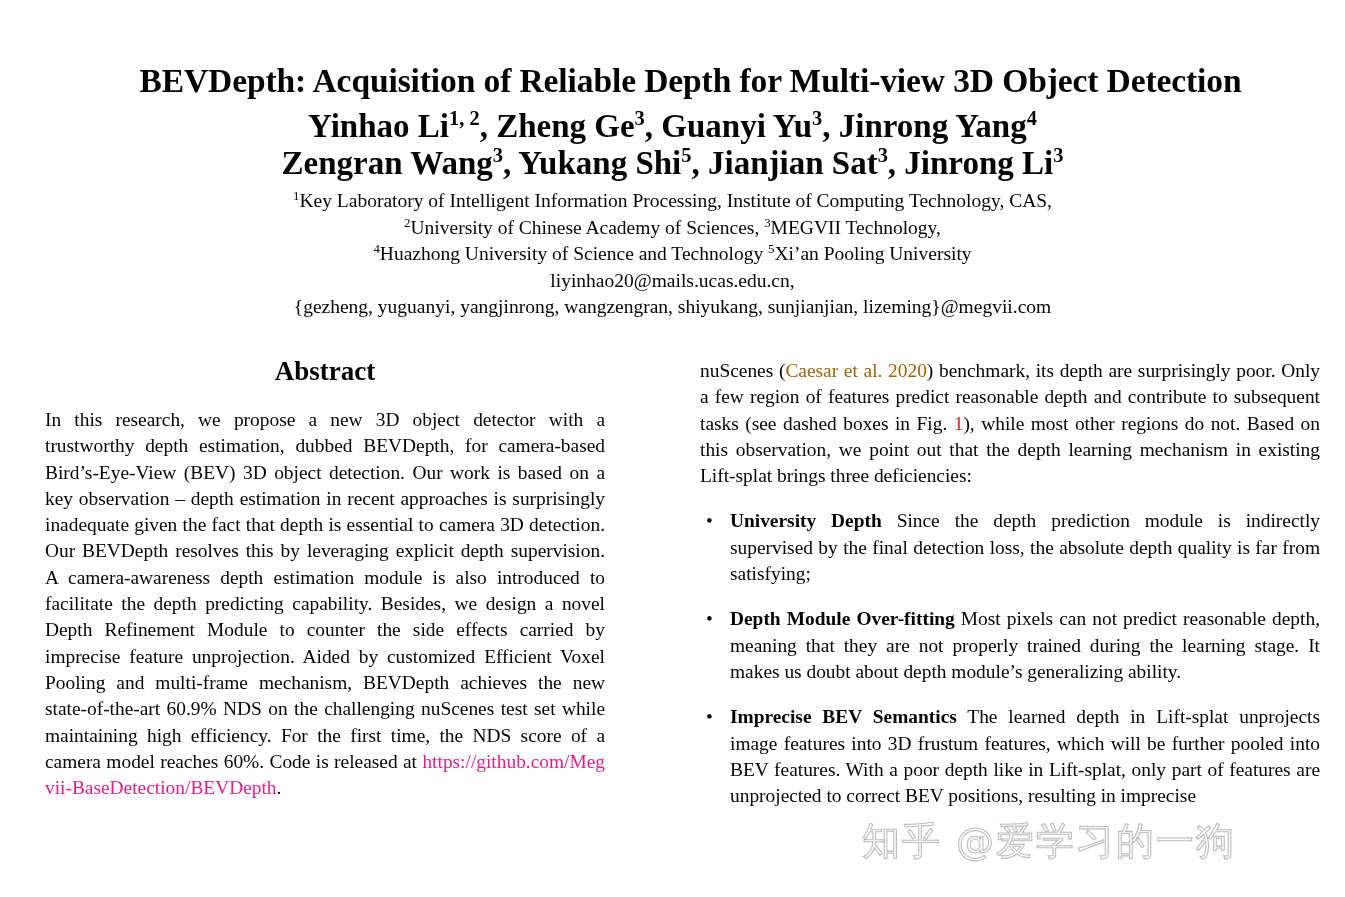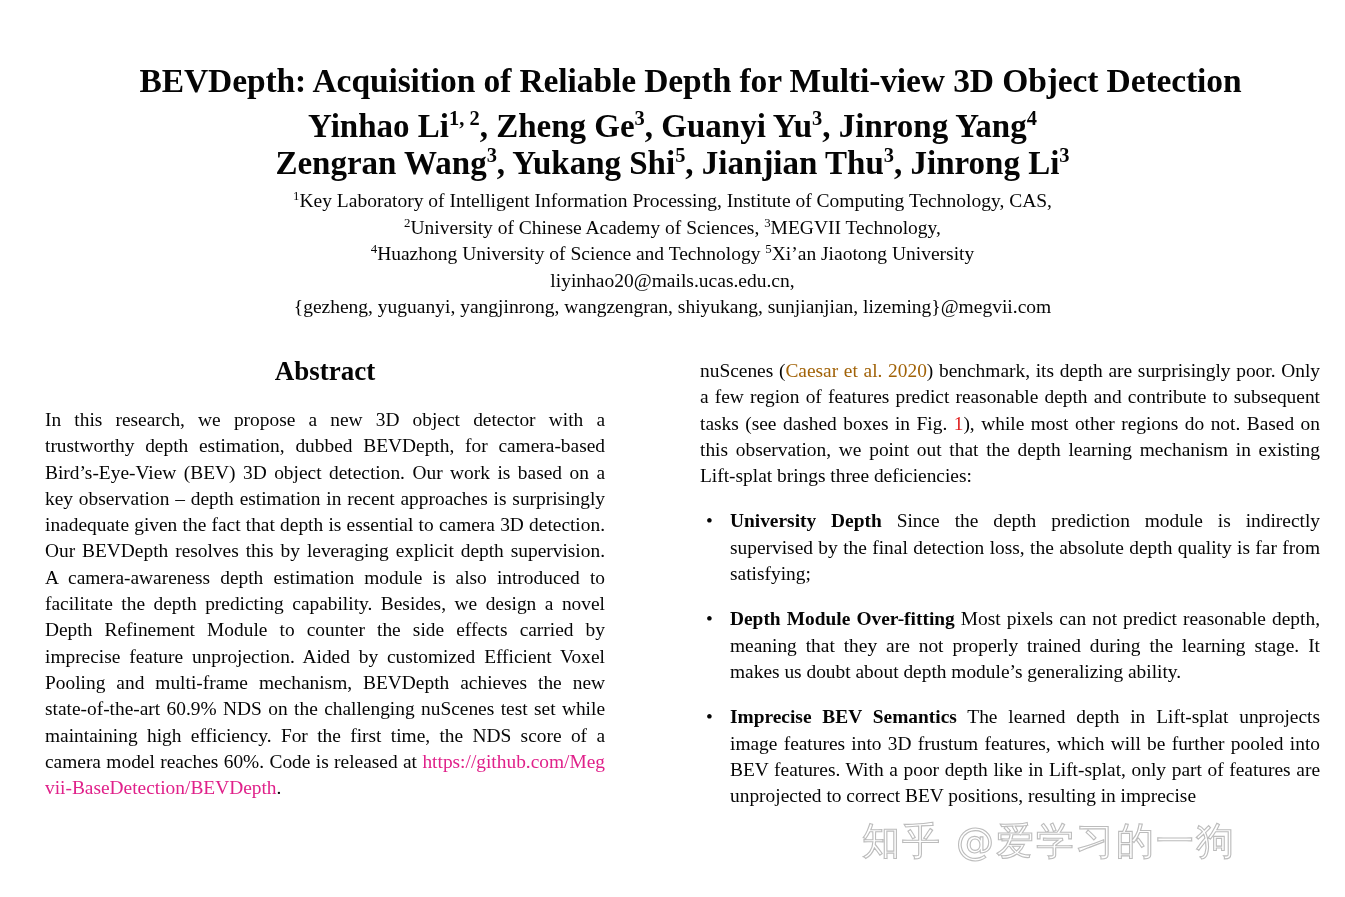--- a/index.html
+++ b/index.html
@@ -165,28 +165,28 @@
 
 <div class="page">
 
   <h1 class="title">BEVDepth: Acquisition of Reliable Depth for Multi-view 3D Object Detection</h1>
 
   <div class="authors">
     <div class="author-line">
       <span>Yinhao Li</span><sup>1, 2</sup><span>, </span><span>Zheng Ge</span><sup>3</sup><span>, </span><span>Guanyi Yu</span><sup>3</sup><span>, </span><span>Jinrong Yang</span><sup>4</sup>
     </div>
     <div class="author-line">
-      <span>Zengran Wang</span><sup>3</sup><span>, </span><span>Yukang Shi</span><sup>5</sup><span>, </span><span>Jianjian Thu</span><sup>3</sup><span>, </span><span>Jinrong Li</span><sup>3</sup>
+      <span>Zengran Wang</span><sup>3</sup><span>, </span><span>Yukang Shi</span><sup>5</sup><span>, </span><span>Jianjian Sat</span><sup>3</sup><span>, </span><span>Jinrong Li</span><sup>3</sup>
     </div>
   </div>
 
   <div class="affiliations">
     <span class="affil-line"><sup>1</sup><span>Key Laboratory of Intelligent Information Processing, Institute of Computing Technology, CAS,</span></span>
     <span class="affil-line"><sup>2</sup><span>University of Chinese Academy of Sciences, </span><sup>3</sup><span>MEGVII Technology,</span></span>
-    <span class="affil-line"><sup>4</sup><span>Huazhong University of Science and Technology </span><sup>5</sup><span>Xi’an Jiaotong University</span></span>
+    <span class="affil-line"><sup>4</sup><span>Huazhong University of Science and Technology </span><sup>5</sup><span>Xi’an Pooling University</span></span>
     <span class="affil-line">liyinhao20@mails.ucas.edu.cn,</span>
     <span class="affil-line">{gezheng, yuguanyi, yangjinrong, wangzengran, shiyukang, sunjianjian, lizeming}@megvii.com</span>
   </div>
 
   <div class="col col-left">
     <div class="abstract-heading">Abstract</div>
     <p class="abstract-body"><span>In this research, we propose a new 3D object detector with a trustworthy depth estimation, dubbed BEVDepth, for camera-based Bird’s-Eye-View (BEV) 3D object detection. Our work is based on a key observation – depth estimation in recent approaches is surprisingly inadequate given the fact that depth is essential to camera 3D detection. Our BEVDepth resolves this by leveraging explicit depth supervision. A camera-awareness depth estimation module is also introduced to facilitate the depth predicting capability. Besides, we design a novel Depth Refinement Module to counter the side effects carried by imprecise feature unprojection. Aided by customized Efficient Voxel Pooling and multi-frame mechanism, BEVDepth achieves the new state-of-the-art 60.9% NDS on the challenging nuScenes test set while maintaining high efficiency. For the first time, the NDS score of a camera model reaches 60%. Code is released at </span><span class="link-url">https://github.com/Megvii-BaseDetection/BEVDepth</span><span>.</span></p>
   </div>
 
   <div class="col col-right">

